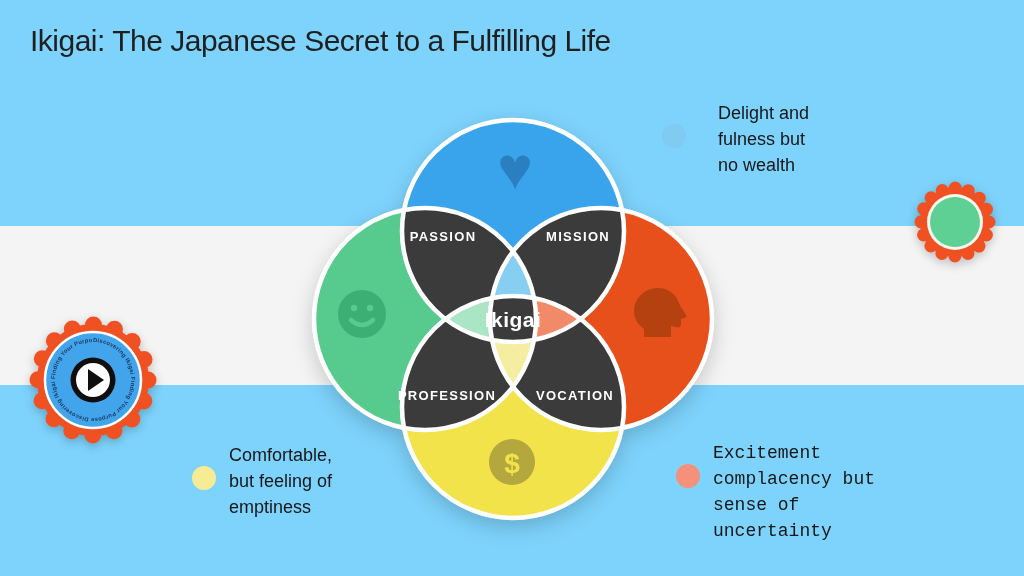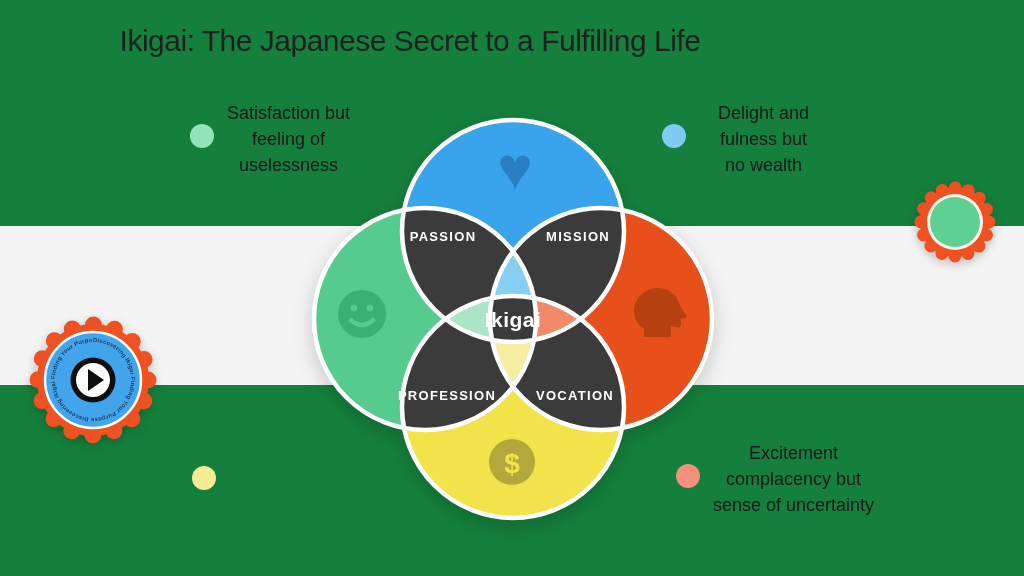--- a/index.html
+++ b/index.html
@@ -1,18 +1,18 @@
 <!DOCTYPE html>
 <html><head>
 <meta charset="utf-8">
 <style>
   html,body{margin:0;padding:0;background:#888;}
   .stage{
-    position:relative;width:1024px;height:576px;background:#15803d;
-    overflow:hidden;font-family:"Liberation Sans",sans-serif;text-align:center;
+    position:relative;width:1024px;height:576px;background:#7dd3fc;
+    overflow:hidden;font-family:"Liberation Sans",sans-serif;
   }
   .band{position:absolute;left:0;top:226px;width:1024px;height:159px;background:#f4f4f5;}
   .title{
     position:absolute;left:30px;top:24px;width:760px;
     font-size:30px;letter-spacing:-0.5px;color:#1f1f1f;font-weight:400;
   }
   .callout{position:absolute;display:flex;gap:13px;align-items:flex-start;}
   .callout .dot{flex:0 0 auto;margin-top:24px;}
   .callout .txt{
     font-size:18px;line-height:26px;color:#181818;white-space:pre-line;
@@ -27,45 +27,40 @@
 </style>
 </head>
 <body>
 
 <div class="stage">
 
   <div class="band"></div>
 
   <div class="title">Ikigai: The Japanese Secret to a Fulfilling Life</div>
 
-  <div class="callout" style="left:190px;top:100px;width:200px;">
-    <svg class="dot" width="24" height="24">
-      <circle cx="12" cy="12" r="12" fill="#93E3B8"></circle>
-    </svg>
-    <div class="txt">Satisfaction but
-feeling of
-uselessness</div>
-  </div>
 
   <div class="callout" style="left:662px;top:100px;width:200px;gap:32px;">
     <svg class="dot" width="24" height="24">
       <circle cx="12" cy="12" r="12" fill="#7FCBF2"></circle>
     </svg>
     <div class="txt">Delight and
 fulness but
 no wealth</div>
   </div>
 
   <div class="callout" style="left:192px;top:442px;width:200px;">
     <svg class="dot" width="24" height="24">
       <circle cx="12" cy="12" r="12" fill="#F5EC93"></circle>
     </svg>
+    <div class="txt">Comfortable,
+but feeling of
+emptiness</div>
   </div>
 
-  <div class="callout" style="left:676px;top:440px;width:230px;">
+  <div class="callout" style="left:676px;top:440px;width:230px;font-family:Liberation Mono, monospace;">
     <svg class="dot" width="24" height="24">
       <circle cx="12" cy="12" r="12" fill="#F5907A"></circle>
     </svg>
     <div class="txt">Excitement
 complacency but
 sense of uncertainty</div>
   </div>
 
   <svg class="venn-svg" width="430" height="430" viewBox="0 0 430 430">
     <defs>

